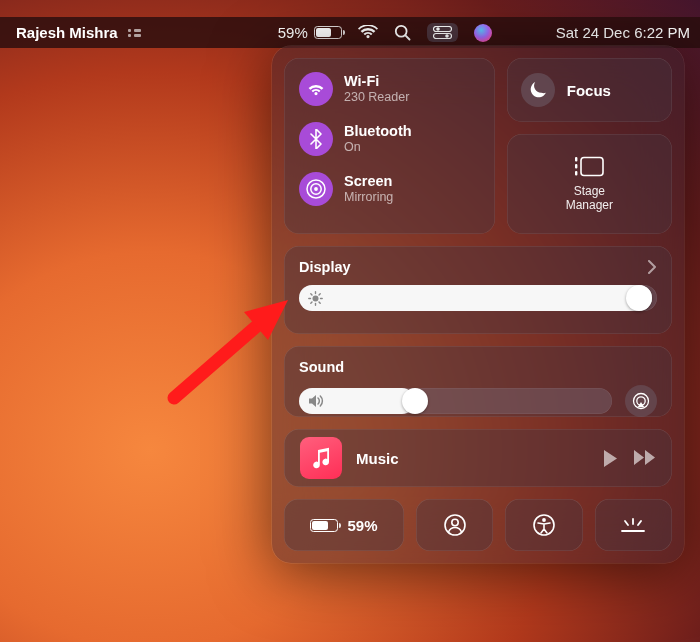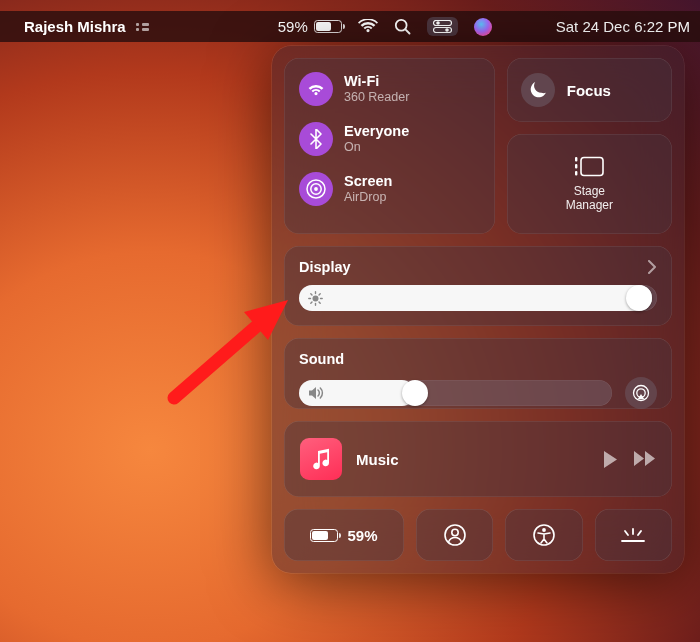--- a/index.html
+++ b/index.html
@@ -4,24 +4,24 @@
 <style>
   * { box-sizing: border-box; margin: 0; padding: 0; font-family: -apple-system, "Helvetica Neue", Arial, sans-serif; }
   html, body { width: 700px; height: 642px; overflow: hidden; }
   body {
     background: radial-gradient(ellipse 1000px 900px at 150px 450px, #f6873e 0%, #e66a2f 22%, #b2391c 42%, #6a1d1c 60%, #3b1432 78%, #2b1341 100%);
     position: relative;
   }
 
   
   .menubar {
-    position: absolute; top: 11px; left: 0; right: 0; height: 31px;
+    position: absolute; top: 17px; left: 0; right: 0; height: 31px;
     background: rgba(42,14,13,0.82);
     display: flex; align-items: center; color: #fff; font-size: 15px;
-    padding: 0 10px 0 20px; gap: 0;
+    padding: 0 10px 0 12px; gap: 0;
   }
   .menubar .mb-left { display:flex; align-items:center; gap:10px; }
   .menubar .mb-right { margin-left:auto; display:flex; align-items:center; gap:16px; }
   .mb-name { font-weight:600; padding-left:4px;}
   .mb-item { display:flex; align-items:center; gap:5px;margin-left:48px; }
   .mb-battery { display:flex; align-items:center; gap:6px; }
   .cc-pill-mb { background:rgba(80,60,70,0.85); padding:3px 6px; border-radius:6px; display:flex; align-items:center; justify-content:center; }
   .battery-icon { position:relative; width:28px; height:13px; border:1.3px solid rgba(255,255,255,0.85); border-radius:3.5px; display:inline-block;}
   .battery-icon::after { content:""; position:absolute; right:-4px; top:3px; width:2px; height:5px; background:rgba(255,255,255,0.85); border-radius:0 2px 2px 0;}
   .battery-fill { position:absolute; left:1px; top:1px; bottom:1px; background:#fff; border-radius:2px;}
@@ -58,35 +58,35 @@
 
   .right-col { flex:1 1 44%; display:flex; flex-direction:column; gap:12px;}
   .focus-card { height:64px; display:flex; align-items:center; gap:12px; padding:0 14px;}
   .focus-icon { width:34px; height:34px; border-radius:50%; background:rgba(110,92,104,0.55); display:flex; align-items:center; justify-content:center;}
   .focus-label { font-size:15px; font-weight:700;}
   .sq-row { display:flex; gap:12px; flex:1;}
   .sq-card { flex:1; display:flex; flex-direction:column; align-items:center; justify-content:center; gap:6px; padding:22px 4px;}
   .sq-card .lbl { font-size:12px; line-height:14px; text-align:center; color:rgba(255,255,255,0.92);}
 
   
-  .slider-card { padding:13px 15px 15px; }
+  .slider-card { padding:13px 15px 23px; }
   .slider-head { display:flex; align-items:center; justify-content:space-between; margin-bottom:10px;}
   .slider-head .t { font-size:14.5px; font-weight:600;}
   .chev { color:rgba(255,255,255,0.55); }
   .slider-track { position:relative; height:26px; border-radius:13px; background:rgba(120,100,112,0.45); box-shadow: inset 0 0 0 0.5px rgba(255,255,255,0.10);}
   .slider-fill { position:absolute; left:0; top:0; bottom:0; background:#f7f7f7; border-radius:13px; display:flex; align-items:center; padding-left:9px;}
   .slider-thumb { position:absolute; top:0; width:26px; height:26px; border-radius:50%; background:#fff; box-shadow:0 1px 3px rgba(0,0,0,0.35);}
   .slider-icon { color:#777; display:flex; align-items:center;}
   .sound-card { padding:13px 15px 0; }
   .sound-wrap { display:flex; align-items:center; gap:13px;}
   .sound-wrap .slider-track { flex:1; }
   .airplay-btn { width:32px; height:32px; border-radius:50%; background:rgba(110,92,104,0.5); display:flex; align-items:center; justify-content:center;}
 
   
-  .music-card { height:76px; display:flex; align-items:center; padding:0 16px; gap:14px;}
+  .music-card { height:58px; display:flex; align-items:center; padding:0 16px; gap:14px;}
   .music-art { width:42px; height:42px; border-radius:9px; background:linear-gradient(155deg,#ff5f7d,#ff2e56); display:flex; align-items:center; justify-content:center;}
   .music-title { font-size:15px; font-weight:700; flex:1;}
   .music-ctrls { display:flex; gap:16px; color:rgba(255,255,255,0.6);}
 
   
   .bottom-row { display:flex; gap:12px; }
   .pill-card { height:52px; border-radius:14px; display:flex; align-items:center; justify-content:center;}
   .batt-card { flex: 0 0 120px; gap:9px; padding:0 14px; }
   .batt-card .pct { font-size:15px; font-weight:600;}
   .icon-btn { flex:1; }
@@ -149,45 +149,45 @@
   <div class="cc-row">
     <div class="card conn-card">
       <div class="conn-item">
         <div class="conn-icon">
           <svg width="20" height="15" viewBox="0 0 20 15">
               <path d="M10 13.2a1.6 1.6 0 1 0 0-3.2 1.6 1.6 0 0 0 0 3.2zM4.3 7.8a8.1 8.1 0 0 1 11.4 0l1.7-1.7a10.5 10.5 0 0 0-14.8 0zM7 10.3a4.3 4.3 0 0 1 6 0l1.5-1.5a6.4 6.4 0 0 0-9 0z" fill="#fff"></path>
             </svg>
         </div>
         <div class="conn-text">
           <div class="t">Wi-Fi</div>
-          <div class="s">360 Reader</div>
+          <div class="s">230 Reader</div>
         </div>
       </div>
       <div class="conn-item">
         <div class="conn-icon">
           <svg width="12" height="20" viewBox="0 0 12 20">
               <path d="M6 0v20l5-5-5-5 5-5-5-5zM6 10 1 15M6 10 1 5" fill="none" stroke="#fff" stroke-width="1.6" stroke-linejoin="round" stroke-linecap="round"></path>
             </svg>
         </div>
         <div class="conn-text">
-          <div class="t">Everyone</div>
+          <div class="t">Bluetooth</div>
           <div class="s">On</div>
         </div>
       </div>
       <div class="conn-item">
         <div class="conn-icon">
           <svg width="22" height="22" viewBox="0 0 22 22">
               <circle cx="11" cy="11" r="9" fill="none" stroke="#fff" stroke-width="1.5"></circle>
               <circle cx="11" cy="11" r="5.2" fill="none" stroke="#fff" stroke-width="1.5"></circle>
               <circle cx="11" cy="11" r="1.9" fill="#fff"></circle>
             </svg>
         </div>
         <div class="conn-text">
           <div class="t">Screen</div>
-          <div class="s">AirDrop</div>
+          <div class="s">Mirroring</div>
         </div>
       </div>
     </div>
 
     <div class="right-col">
       <div class="card focus-card">
         <div class="focus-icon">
           <svg width="18" height="18" viewBox="0 0 18 18">
               <path d="M12.5 11.8A7 7 0 0 1 6.2 1.1 8 8 0 1 0 16.9 11.8a7 7 0 0 1-4.4 0z" fill="#fff"></path>
             </svg>

